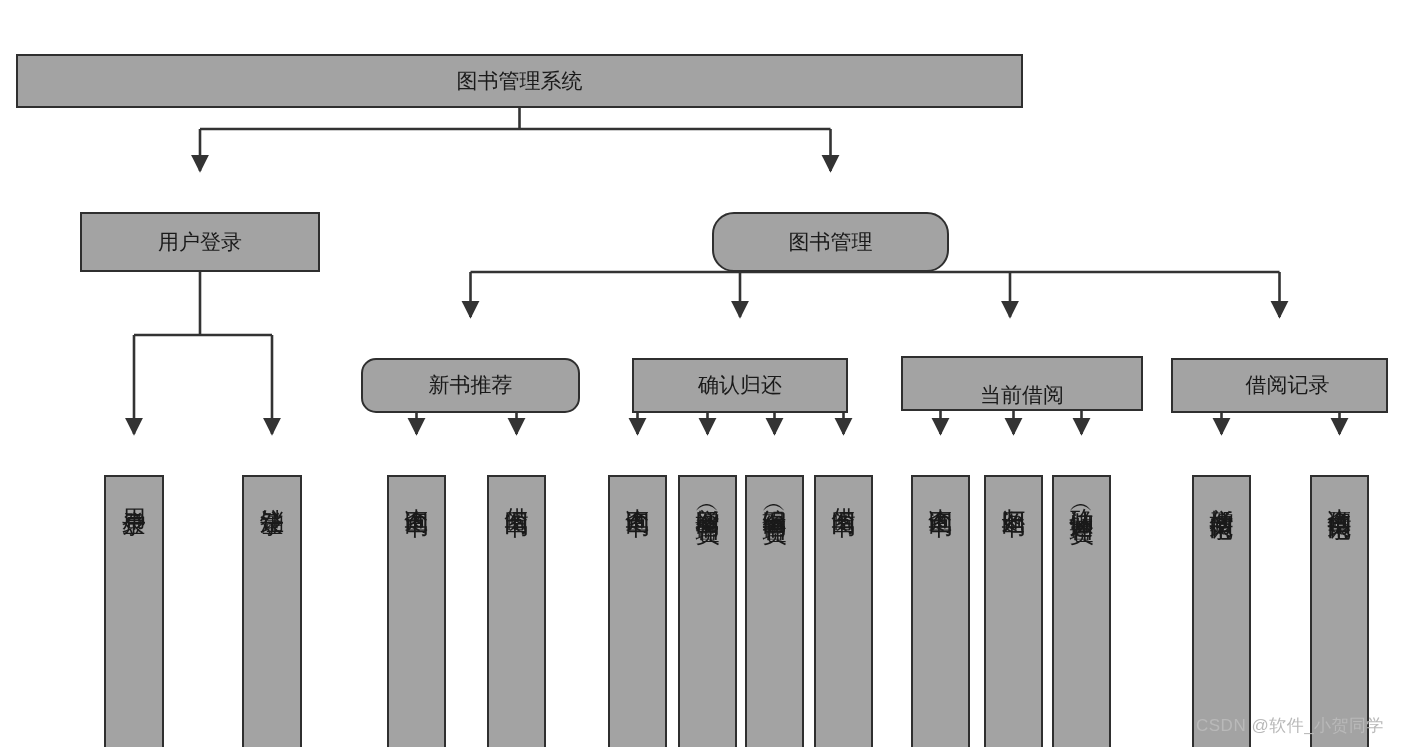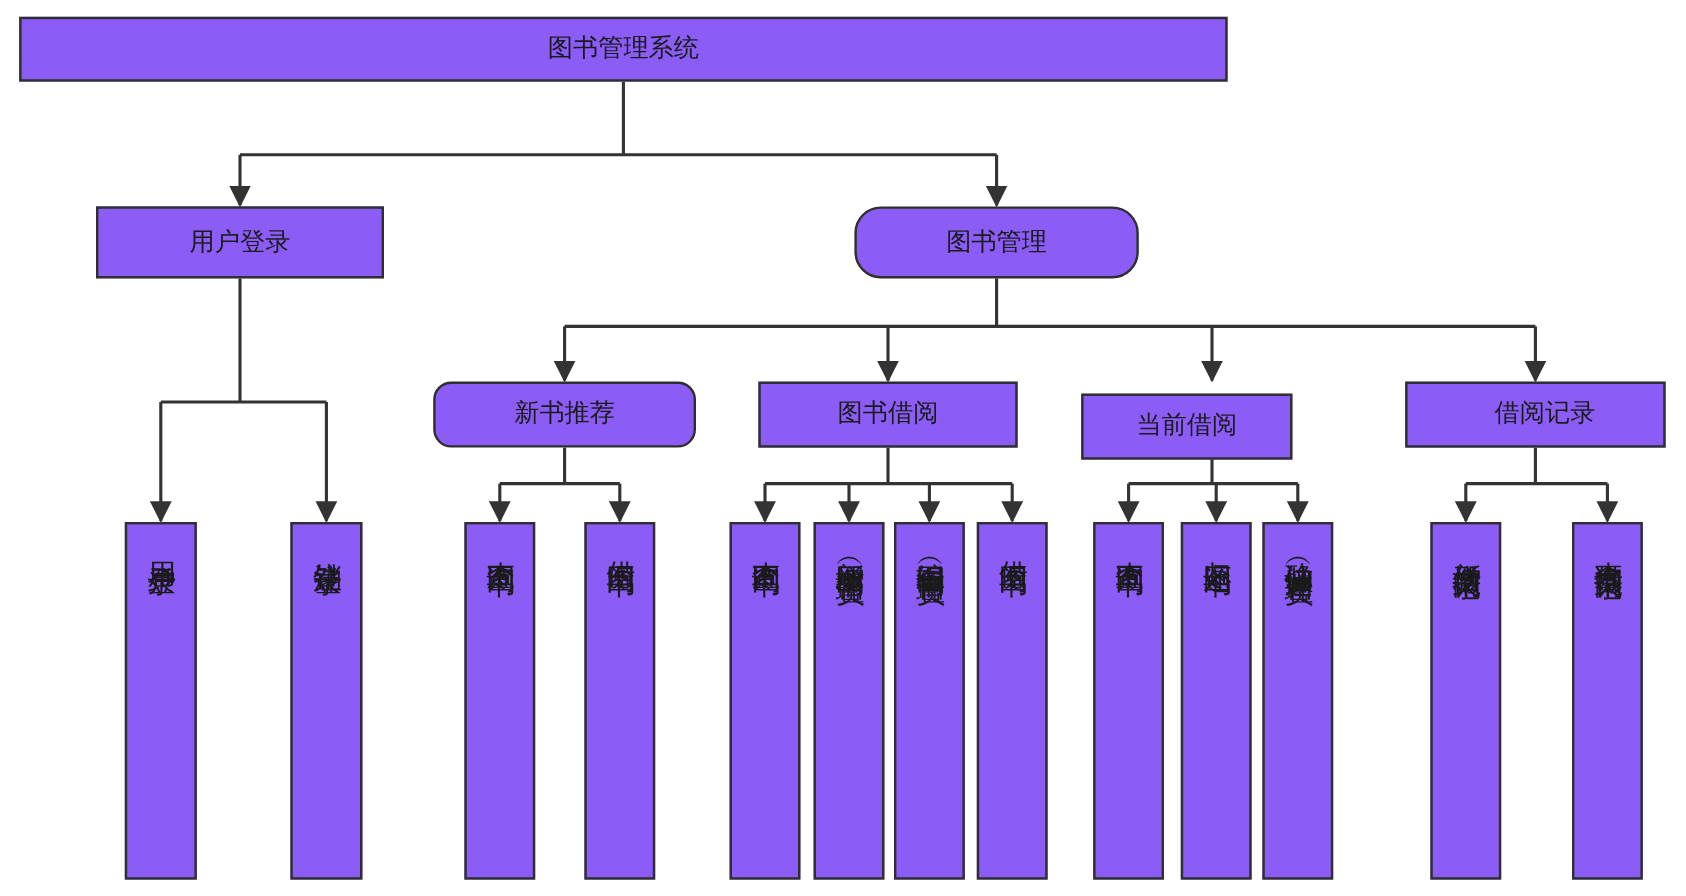--- a/index.html
+++ b/index.html
@@ -20,26 +20,27 @@
   #wires {
     position: absolute;
     left: 0;
     top: 0;
     width: 1405px;
     height: 747px;
   }
   .node {
     position: absolute;
     box-sizing: border-box;
-    background: #8b5cf6;
+    background: #a3a3a3;
     border: 2px solid #2f2f2f;
     display: flex;
     align-items: center;
     justify-content: center;
     color: #1a1a1a;
+    margin-top: 40px;
   }
   .node-label {
     display: block;
     text-align: center;
     line-height: 1.34;
     white-space: nowrap;
   }
   .node.horiz .node-label {
     font-size: 21px;
   }
@@ -117,23 +118,23 @@
       <div class="node horiz" style="left: 80px; top: 172px; width: 240px; height: 60px;">
         <span class="node-label">用户登录</span>
       </div>
       <div class="node horiz" style="left: 712px; top: 172px; width: 237px; height: 60px; border-radius: 22px;">
         <span class="node-label">图书管理</span>
       </div>
       <div class="node horiz" style="left: 361px; top: 318px; width: 219px; height: 55px; border-radius: 15px;">
         <span class="node-label">新书推荐</span>
       </div>
       <div class="node horiz" style="left: 632px; top: 318px; width: 216px; height: 55px;">
-        <span class="node-label">图书借阅</span>
+        <span class="node-label">确认归还</span>
       </div>
-      <div class="node horiz" style="left: 901px; top: 328px; width: 176px; height: 55px;">
+      <div class="node horiz" style="left: 901px; top: 316px; width: 242px; height: 55px; align-items: flex-end;">
         <span class="node-label">当前借阅</span>
       </div>
       <div class="node horiz" style="left: 1171px; top: 318px; width: 217px; height: 55px; padding-left: 16px;">
         <span class="node-label">借阅记录</span>
       </div>
       <div class="node vert" style="left: 104px; top: 435px; width: 60px; height: 298px;">
         <span class="node-label">用户登录</span>
       </div>
       <div class="node vert" style="left: 242px; top: 435px; width: 60px; height: 298px;">
         <span class="node-label">注销登录</span>
@@ -166,14 +167,15 @@
         <span class="node-label">确认归还（管理员）</span>
       </div>
       <div class="node vert" style="left: 1192px; top: 435px; width: 59px; height: 298px;">
         <span class="node-label">新增借阅记录</span>
       </div>
       <div class="node vert" style="left: 1310px; top: 435px; width: 59px; height: 298px;">
         <span class="node-label">查询借阅记录</span>
       </div>
     </div>
 
+  <div class="watermark" style="left: 1196px; top: 714px;">CSDN @软件_小贺同学</div>
 
 </div>
 
 </body></html>

